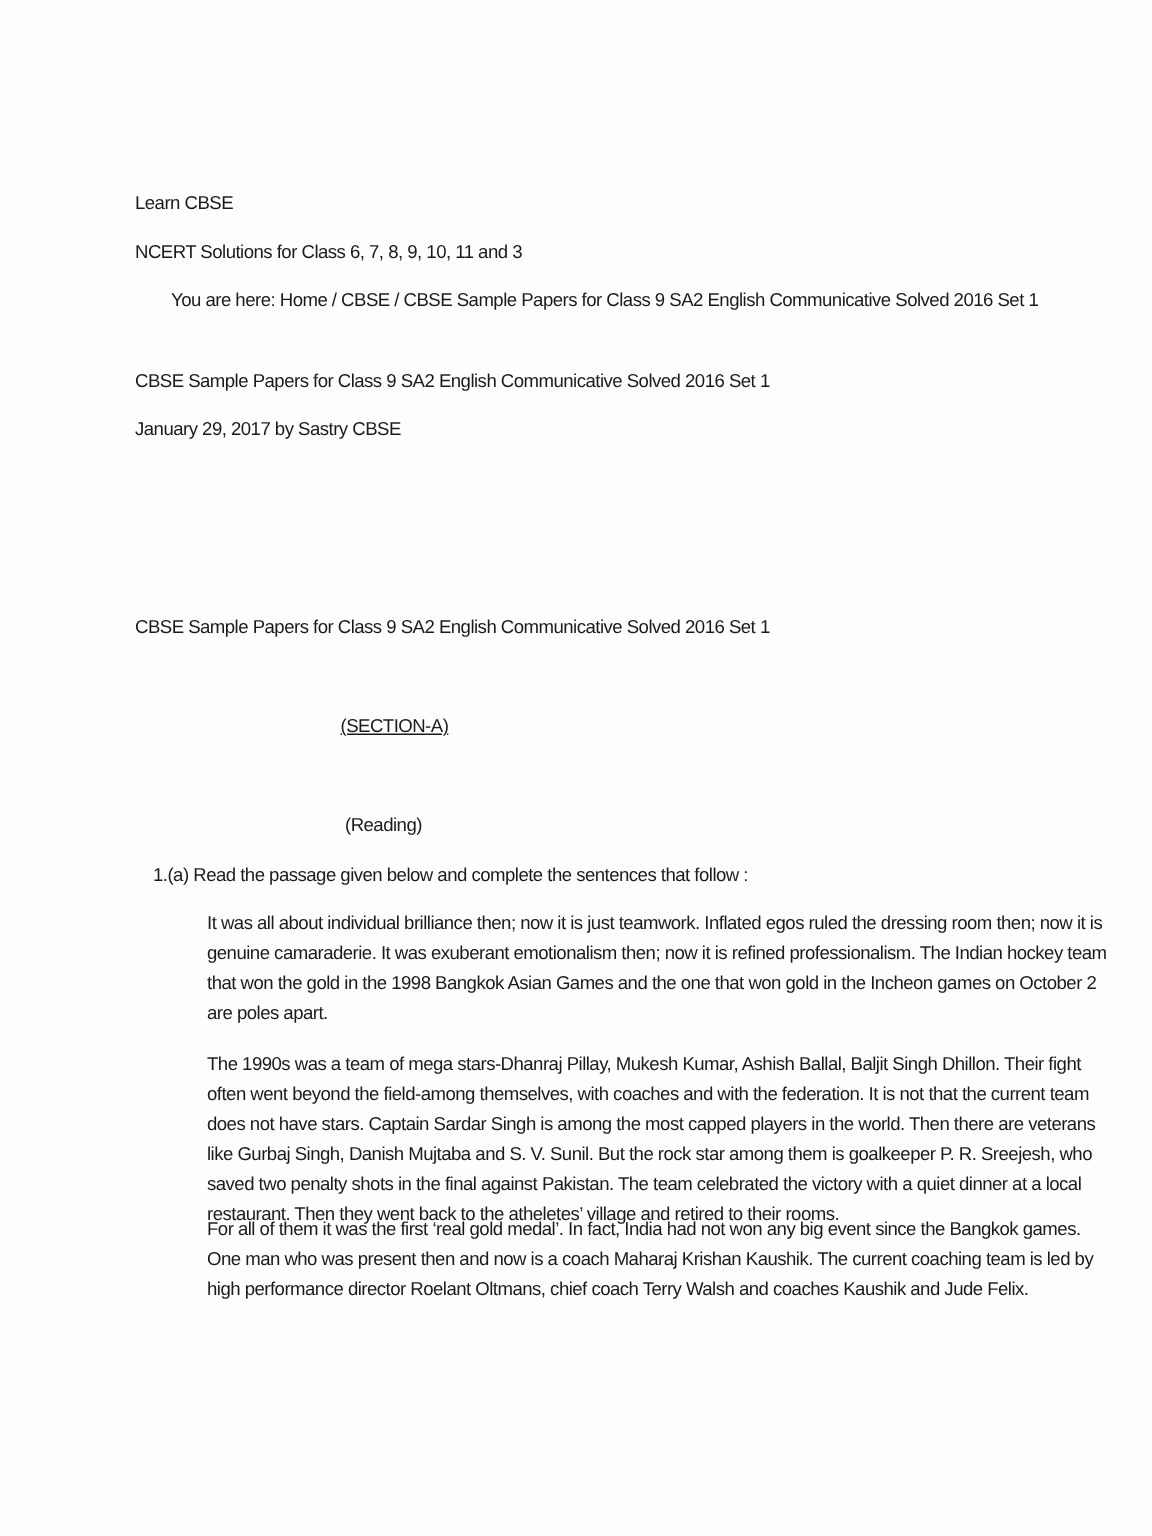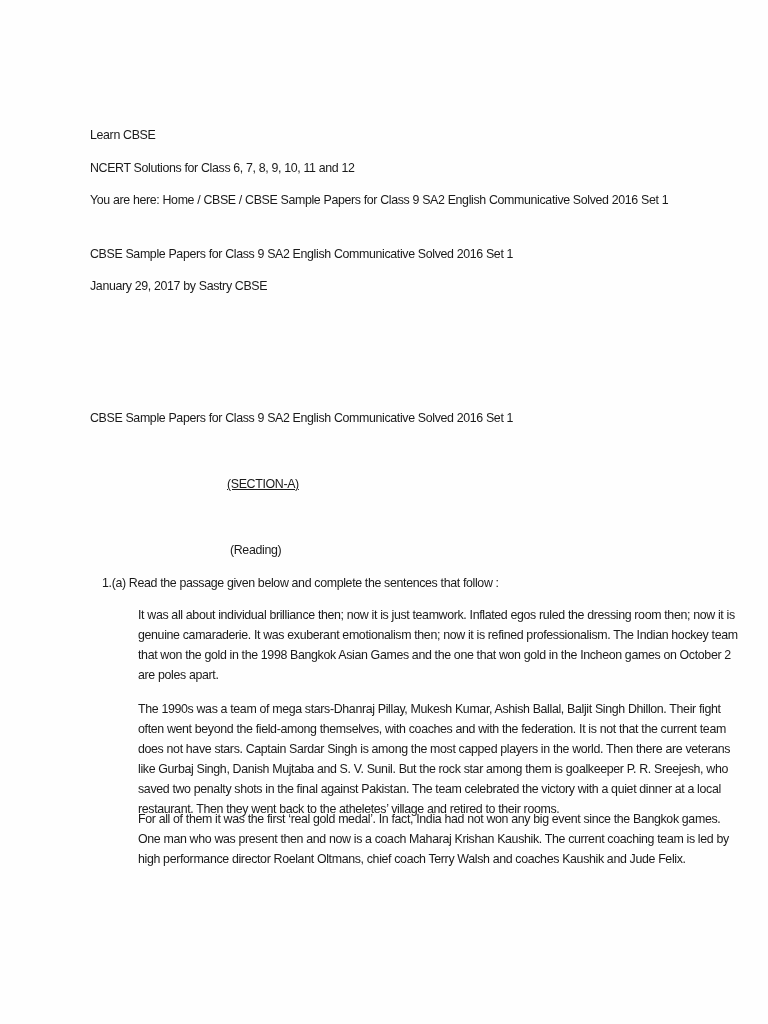--- a/index.html
+++ b/index.html
@@ -35,30 +35,31 @@
       width: 600px;
       font-size: 12.4px;
       letter-spacing: -0.35px;
       line-height: 20px;
       white-space: normal;
       margin-left: 48px;
     }
     .wrap {
       white-space: normal;
       width: 600px;
+      margin-left: 24px;
     }
     .centered-a { left: 137px; text-decoration: underline; }
     .centered-b { left: 140px; }
   </style>
 </head>
 <body>
 
 <div class="page">
   <div class="line" style="top:125px;">Learn CBSE</div>
-  <div class="line" style="top:158px;">NCERT Solutions for Class 6, 7, 8, 9, 10, 11 and 12</div>
+  <div class="line" style="top:158px;">NCERT Solutions for Class 6, 7, 8, 9, 10, 11 and 3</div>
   <div class="line wrap" style="top:190px;">You are here: Home / CBSE / CBSE Sample Papers for Class 9 SA2 English Communicative Solved 2016 Set 1</div>
   <div class="line" style="top:244px;">CBSE Sample Papers for Class 9 SA2 English Communicative Solved 2016 Set 1</div>
   <div class="line" style="top:276px;">January 29, 2017 by Sastry CBSE</div>
 
   <div class="line" style="top:408px;">CBSE Sample Papers for Class 9 SA2 English Communicative Solved 2016 Set 1</div>
   <div class="line centered-a" style="top:474px;">(SECTION-A)</div>
   <div class="line centered-b" style="top:540px;">(Reading)</div>
   <div class="line" style="top:573px;margin-left:12px;">1.(a) Read the passage given below and complete the sentences that follow :</div>
 
   <div class="para" style="top:605px;">It was all about individual brilliance then; now it is just teamwork. Inflated egos ruled the dressing room then; now it is genuine camaraderie. It was exuberant emotionalism then; now it is refined professionalism. The Indian hockey team that won the gold in the 1998 Bangkok Asian Games and the one that won gold in the Incheon games on October 2 are poles apart.</div>

